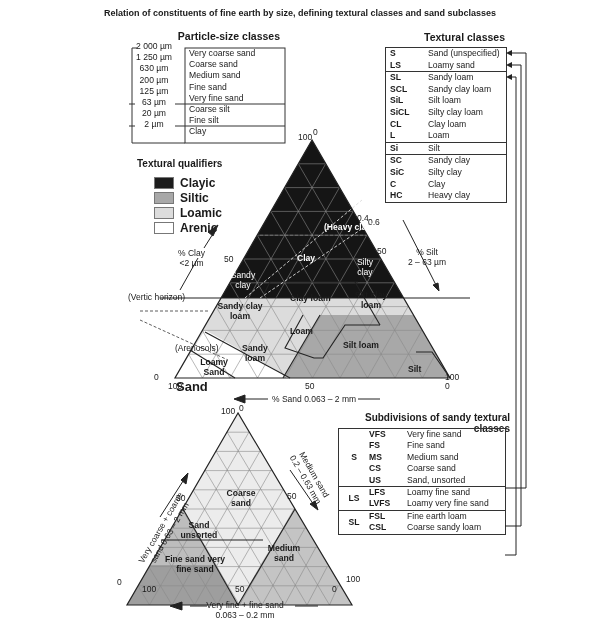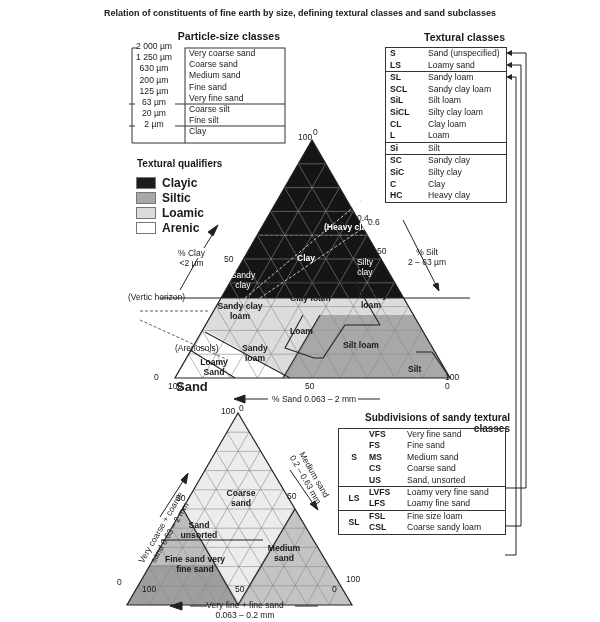--- a/index.html
+++ b/index.html
@@ -112,21 +112,21 @@
       <span class="tc-code">C</span>
       <span>Clay</span>
     </div>
   <div class="tc-row">
       <span class="tc-code">HC</span>
       <span>Heavy clay</span>
     </div>
 </div>
 
 <div class="abs qual-title" style="left:137px;top:158px;">Textural qualifiers</div>
-<div class="abs" style="left:136px;top:175px;">
+<div class="abs" style="left:154px;top:175px;">
   <div class="legend-item">
       <span class="swatch" style="background:#1c1c1c"></span>
       <span>Clayic</span>
     </div>
   <div class="legend-item">
       <span class="swatch" style="background:#a8a8a8"></span>
       <span>Siltic</span>
     </div>
   <div class="legend-item">
       <span class="swatch" style="background:#dcdcdc"></span>
@@ -373,35 +373,35 @@
       <div class="sub-row">
           <span class="sub-code">US</span>
           <span>Sand, unsorted</span>
         </div>
     </div>
   </div>
   <div class="sub-group">
     <div class="sub-key">LS</div>
     <div class="sub-rows">
       <div class="sub-row">
+          <span class="sub-code">LFS</span>
+          <span>Loamy fine sand</span>
+        </div>
+      <div class="sub-row">
           <span class="sub-code">LVFS</span>
           <span>Loamy very fine sand</span>
-        </div>
-      <div class="sub-row">
-          <span class="sub-code">LFS</span>
-          <span>Loamy fine sand</span>
         </div>
     </div>
   </div>
   <div class="sub-group">
     <div class="sub-key">SL</div>
     <div class="sub-rows">
       <div class="sub-row">
           <span class="sub-code">FSL</span>
-          <span>Fine size loam</span>
+          <span>Fine earth loam</span>
         </div>
       <div class="sub-row">
           <span class="sub-code">CSL</span>
           <span>Coarse sandy loam</span>
         </div>
     </div>
   </div>
 </div>
 
 <svg class="abs" style="left:0;top:0;" width="600" height="622">

